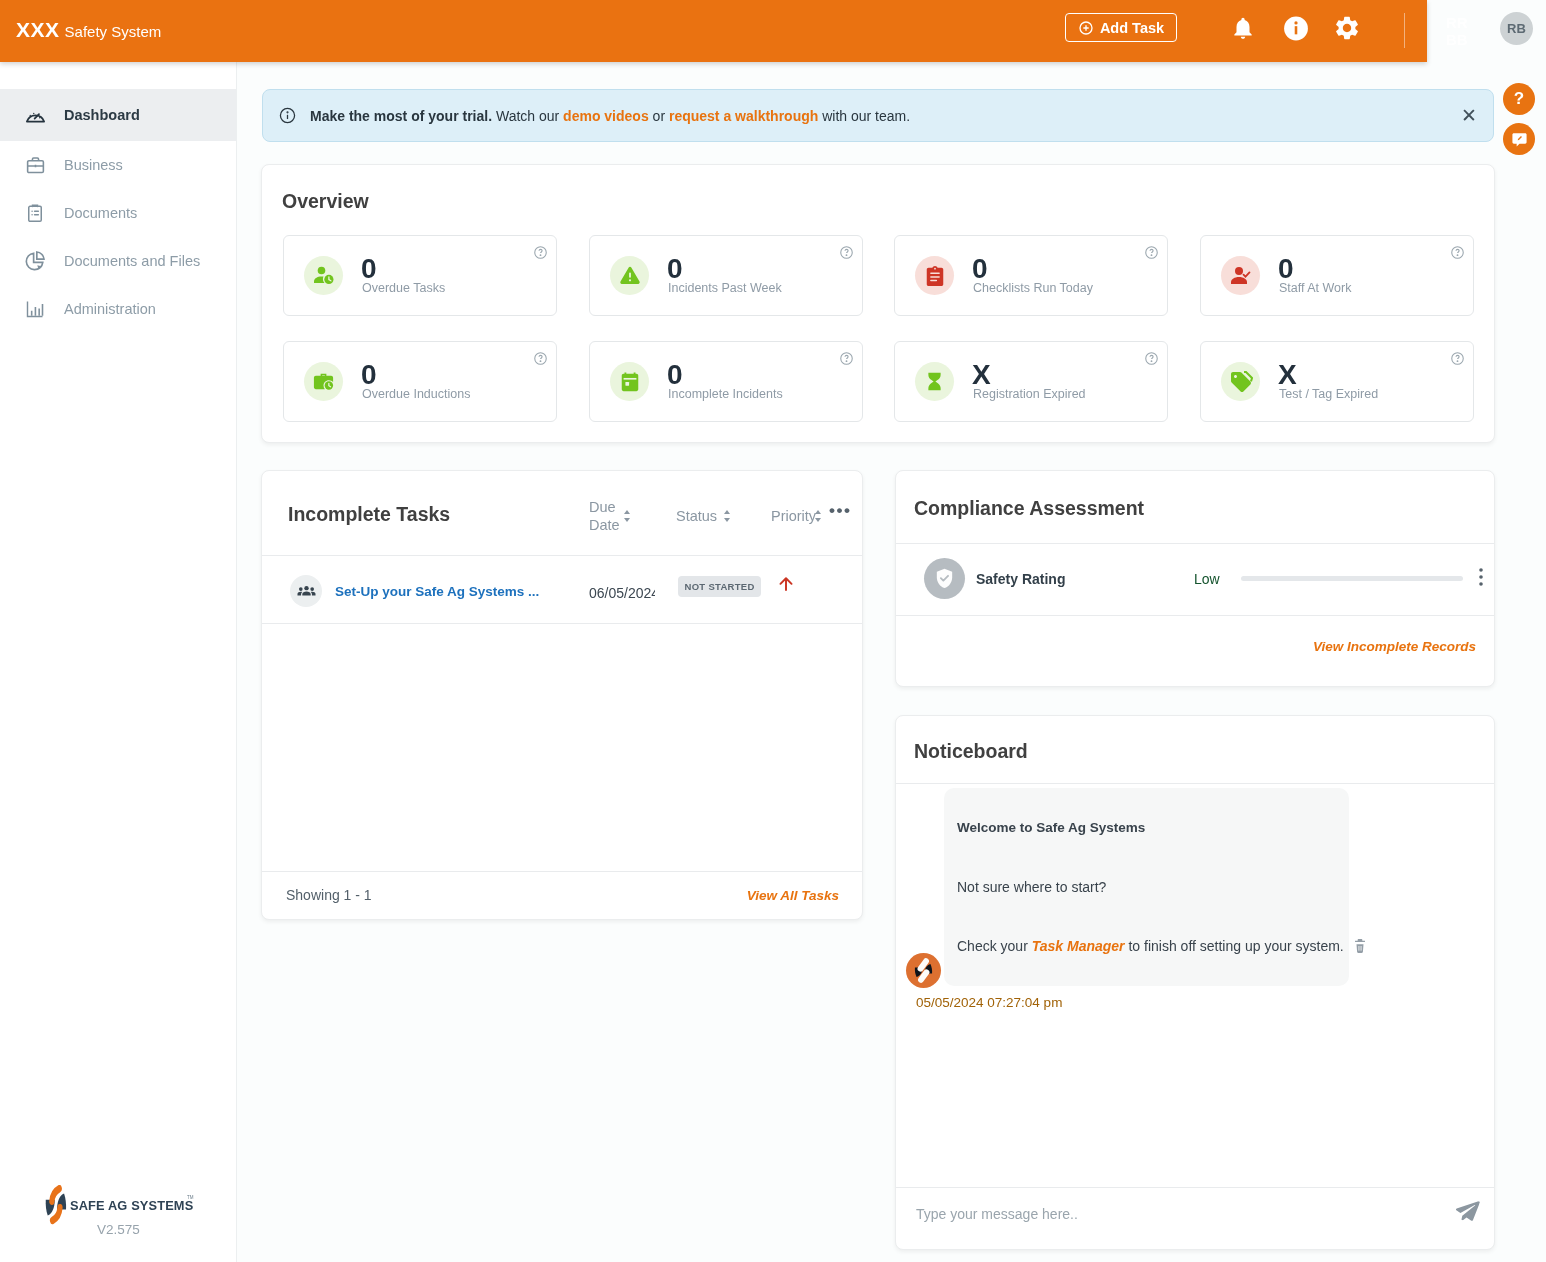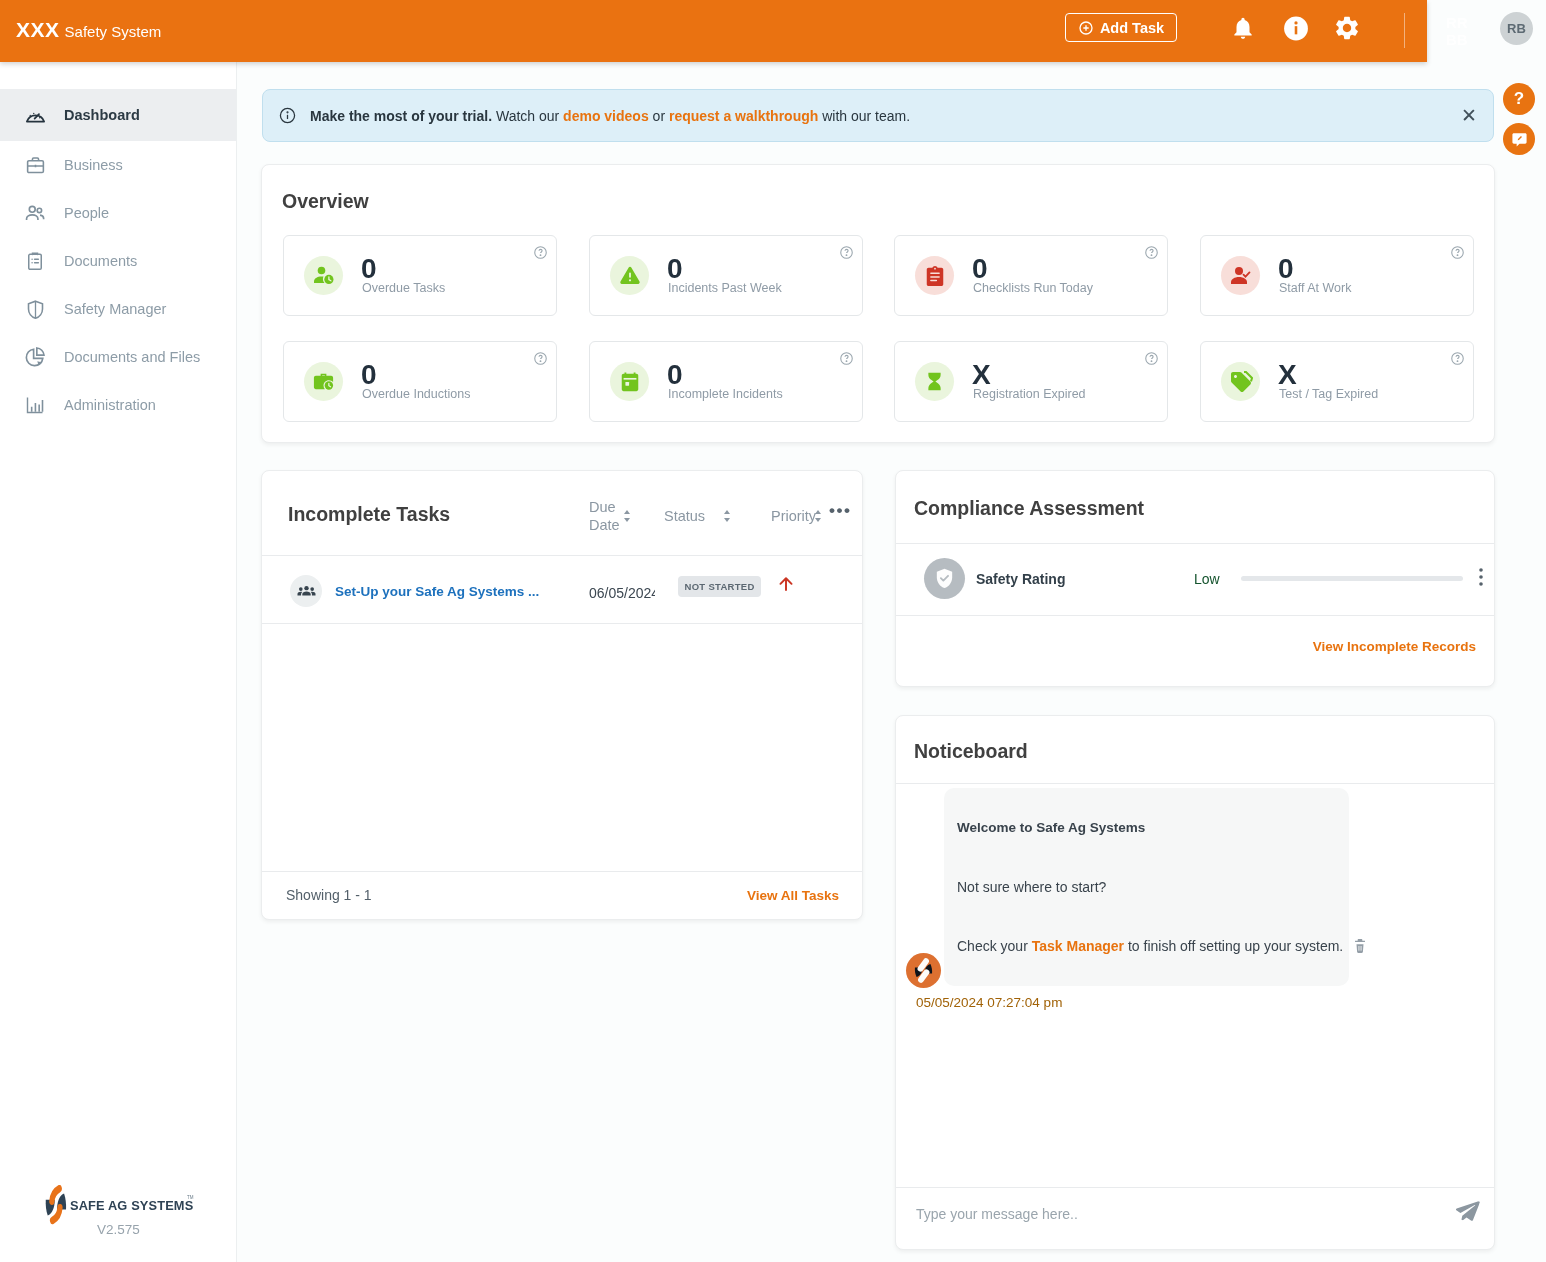--- a/index.html
+++ b/index.html
@@ -46,21 +46,21 @@
 .tile .help { position:absolute; right:8px; top:9px; }
 .circ.green { background:#eaf5dd; }
 .circ.red { background:#f8ded9; }
 
 
 #tasks { left:24px; top:408px; width:602px; height:450px; }
 #tasks .cardtitle { position:absolute; left:26px; top:32px; }
 .colhead { position:absolute; color:#8b97a2; font-size:14.5px; }
 .taskdiv { position:absolute; left:0; width:100%; height:1px; background:#e9ebed; }
 .chip { position:absolute; background:#e3e6e9; border-radius:4px; color:#5c6872; font-size:9.5px; font-weight:bold; letter-spacing:0.3px; padding:5px 6.5px; }
-.orangelink { color:#e8730f; font-weight:bold; font-size:13.5px; }
+.orangelink { color:#e8730f; font-weight:bold; font-size:13.5px;font-style:italic; }
 
 
 #compliance { left:658px; top:408px; width:600px; height:217px; }
 #compliance .cardtitle { position:absolute; left:18px; top:26px; }
 
 
 #noticeboard { left:658px; top:653px; width:600px; height:535px; }
 #noticeboard .cardtitle { position:absolute; left:18px; top:24px; }
 .bubble { position:absolute; left:48px; top:72px; width:405px; height:198px; background:#f6f7f7; border-radius:10px; }
 
@@ -123,46 +123,26 @@
         <span class="nicon">
       <svg width="21" height="21" viewBox="0 0 24 24" fill="none" stroke="#7f909c" stroke-width="1.8">
             <rect x="3" y="6.5" width="18" height="13.5" rx="1.5"></rect>
             <path d="M8.5 6.5V4.8c0-.7.6-1.3 1.3-1.3h4.4c.7 0 1.3.6 1.3 1.3v1.7M3 12.5h18M12 11v3"></path>
           </svg>
     </span>
         <span class="nlabel">Business</span>
       </div>
     <div class="navitem">
         <span class="nicon">
-      <svg width="22" height="22" viewBox="0 0 24 24" fill="none" stroke="#7f909c" stroke-width="1.8">
-            <circle cx="9" cy="8" r="3.2"></circle>
-            <path d="M2.8 19.5v-1.2c0-2.6 2.8-4.3 6.2-4.3s6.2 1.7 6.2 4.3v1.2"></path>
-            <circle cx="16.8" cy="9.2" r="2.4"></circle>
-            <path d="M17.5 14.3c2.2.3 3.9 1.6 3.9 3.4v1.1"></path>
-          </svg>
-    </span>
-        <span class="nlabel">People</span>
-      </div>
-    <div class="navitem">
-        <span class="nicon">
       <svg width="20" height="20" viewBox="0 0 24 24" fill="none" stroke="#7f909c" stroke-width="1.8">
             <rect x="4.5" y="4" width="15" height="18" rx="1.5"></rect>
             <path d="M9 4.2V2.6h6v1.6M8.5 10h.01M11.5 10H16M8.5 14h.01M11.5 14H16" stroke-linecap="round"></path>
           </svg>
     </span>
         <span class="nlabel">Documents</span>
-      </div>
-    <div class="navitem">
-        <span class="nicon">
-      <svg width="21" height="21" viewBox="0 0 24 24" fill="none" stroke="#7f909c" stroke-width="1.8">
-            <path d="M12 2.5l8 3v6c0 4.8-3.2 9.2-8 10.5-4.8-1.3-8-5.7-8-10.5v-6l8-3z"></path>
-            <path d="M12 2.5V22" stroke-width="1.5"></path>
-          </svg>
-    </span>
-        <span class="nlabel">Safety Manager</span>
       </div>
     <div class="navitem">
         <span class="nicon">
       <svg width="22" height="22" viewBox="0 0 24 24" fill="none" stroke="#7f909c" stroke-width="1.8">
             <path d="M10.5 3.5a9 9 0 1 0 10 10h-10v-10z"></path>
             <path d="M14 2.2a8.5 8.5 0 0 1 7.8 7.8H14V2.2z"></path>
             <path d="M14.5 16.5l5.5 1.5-4 3.5-1.5-5z" fill="#7f909c" stroke="none"></path>
           </svg>
     </span>
         <span class="nlabel">Documents and Files</span>
@@ -331,21 +311,21 @@
             <path d="M9.5 9.2c.3-1.3 1.3-2.2 2.6-2.2 1.4 0 2.5 1 2.5 2.3 0 1.7-2.3 1.9-2.5 3.5"></path>
             <circle cx="12" cy="16.2" r="0.6" fill="#9aa6ae"></circle>
           </svg></div>
     </div>
   </div>
 
   <div class="card" id="tasks">
     <div class="cardtitle" style="top:32px;">Incomplete Tasks</div>
     <div class="colhead" style="left:327px; top:27px; line-height:18px;">Due<br>Date</div>
     <div class="sorticon" style="left:361px; top:38px;"></div>
-    <div class="colhead" style="left:402px; top:37px;">Status</div>
+    <div class="colhead" style="left:414px; top:37px;">Status</div>
     <div class="sorticon" style="left:461px; top:38px;"></div>
     <div class="colhead" style="left:509px; top:37px;">Priority</div>
     <div class="sorticon" style="left:552px; top:38px;"></div>
     <div style="position:absolute; left:567px; top:30px; color:#56626c; font-size:17px; font-weight:bold; letter-spacing:1.5px;">•••</div>
     <div class="taskdiv" style="top:84px;"></div>
 
     <div style="position:absolute; left:28px; top:104px; width:32px; height:32px; border-radius:50%; background:#eceff0; display:flex; align-items:center; justify-content:center;">
       <svg width="21" height="21" viewBox="0 0 24 24" fill="#37444e">
           <circle cx="12" cy="8.2" r="2.5"></circle>
           <circle cx="5.5" cy="9.2" r="2.1"></circle>

